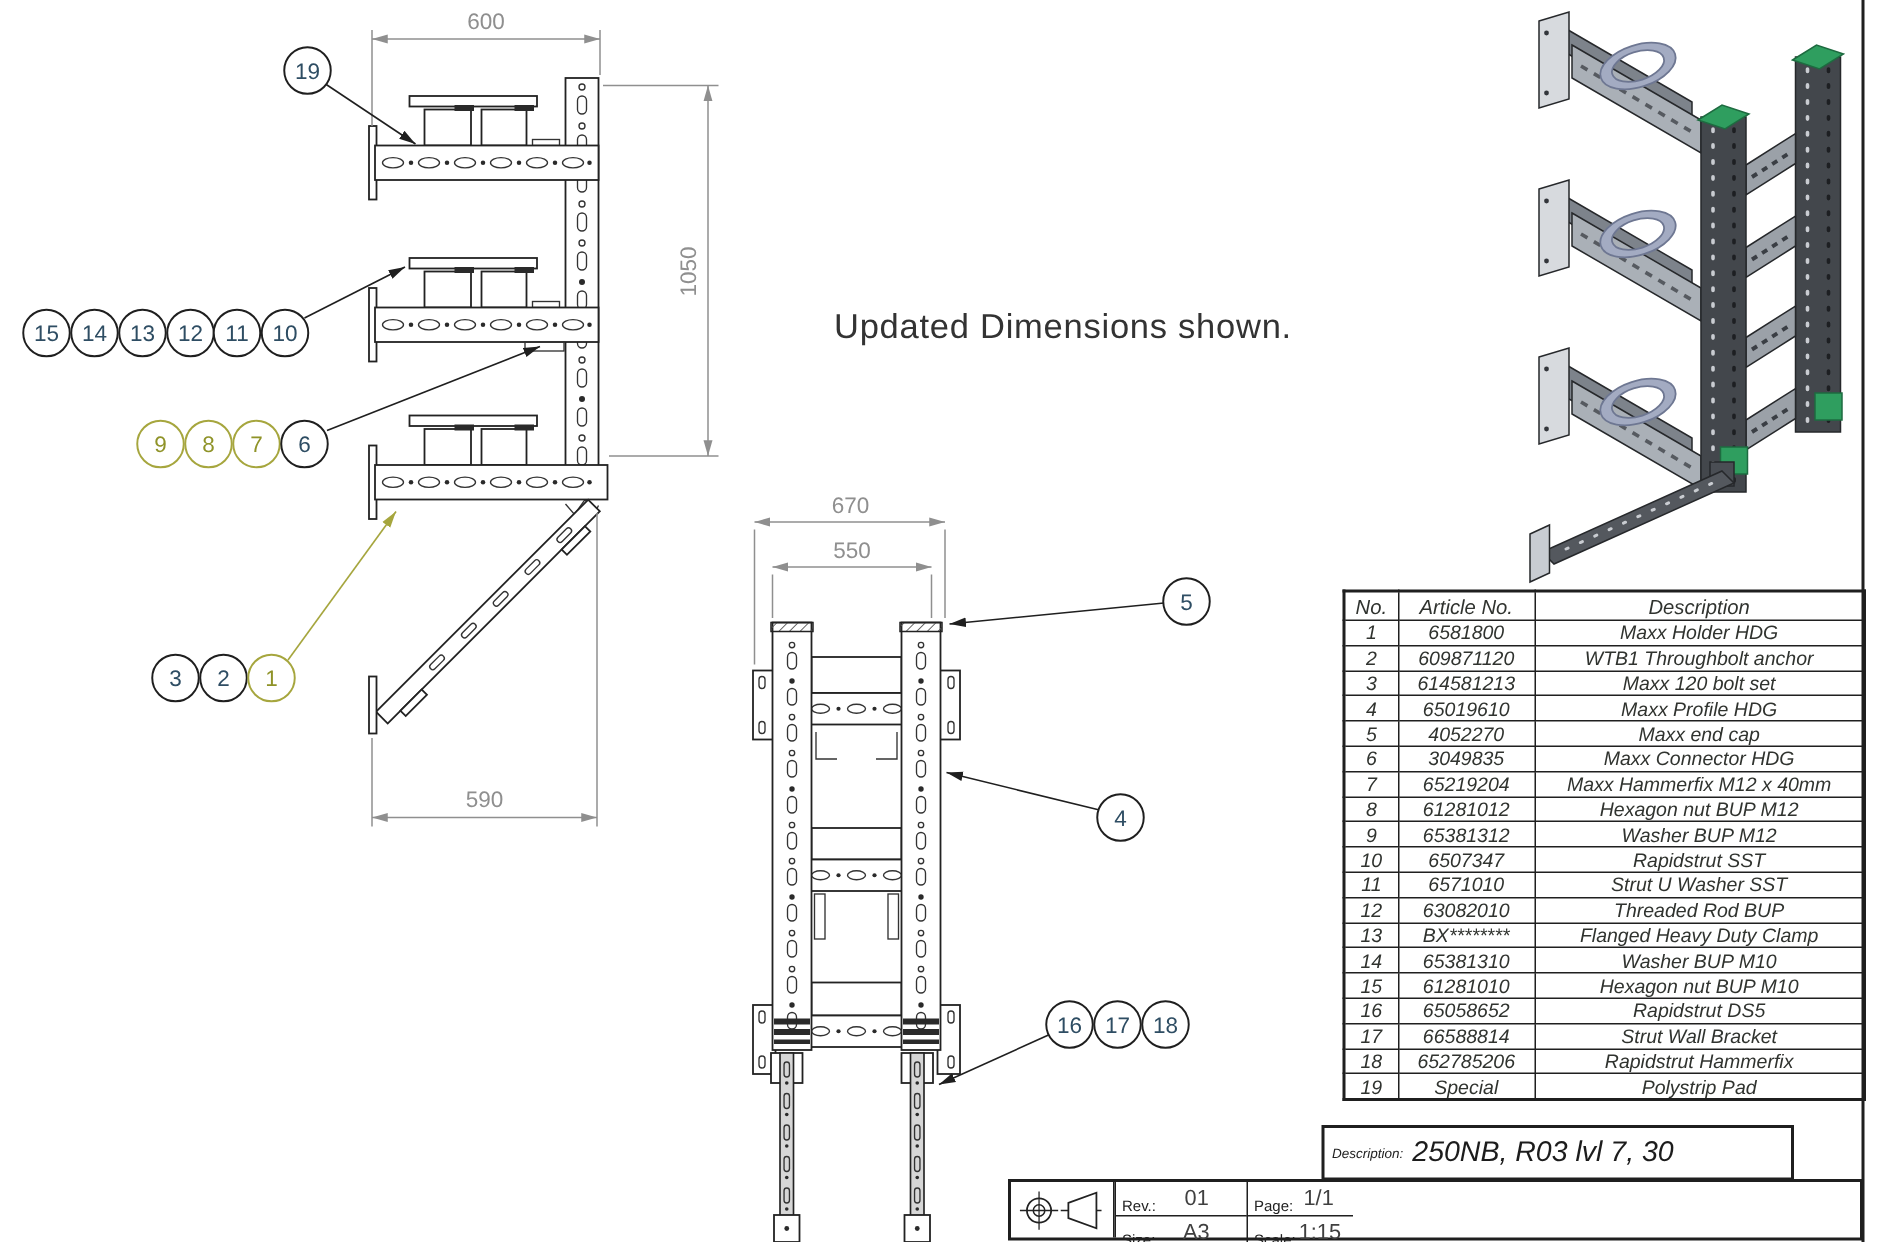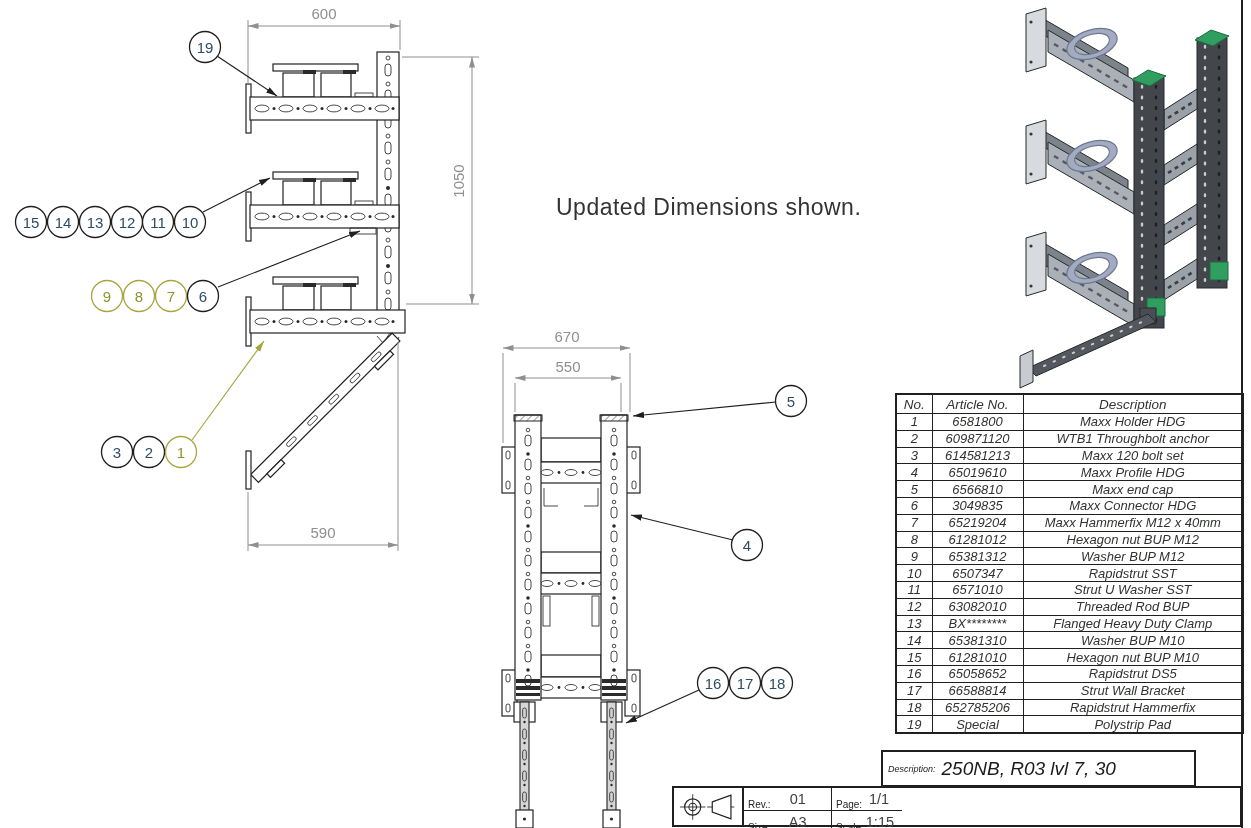--- a/index.html
+++ b/index.html
@@ -15,21 +15,21 @@
   .darkfill{fill:#2a2a2a;stroke:none;}
   .dim{stroke:#8f8f8f;stroke-width:1;fill:none;}
   .dimtxt{fill:#8f8f8f;font-size:15px;text-anchor:middle;}
   .bal{fill:#ffffff;stroke:#1f1f1f;stroke-width:1.3;}
   .bal.olive{stroke:#a6a63e;}
   .baltxt{fill:#2e4d63;font-size:15px;text-anchor:middle;}
   .baltxt.olive{fill:#8f9328;}
   .leader{stroke:#1f1f1f;stroke-width:1.1;fill:none;}
   .leader.olive{stroke:#a6a63e;}
   
-  #note{left:556px;top:194px;font-size:23px;letter-spacing:.5px;color:#333333;}
+  #note{left:556px;top:204px;font-size:23px;letter-spacing:.5px;color:#333333;}
   
   #parts-table-wrap{left:895px;top:393px;font-style:italic;}
   #parts-table{border-collapse:collapse;table-layout:fixed;width:347px;border:2px solid #1f1f1f;}
   #parts-table th,#parts-table td{
     border:1px solid #1f1f1f;padding:0;text-align:center;
     font-size:13px;color:#30332f;font-weight:400;white-space:nowrap;overflow:hidden;
   }
   #parts-table th{height:18px;font-size:13.5px;}
   #parts-table td{height:15.8px;}
   
@@ -488,21 +488,21 @@
           <td>614581213</td>
           <td>Maxx 120 bolt set</td>
         </tr>
         <tr>
           <td>4</td>
           <td>65019610</td>
           <td>Maxx Profile HDG</td>
         </tr>
         <tr>
           <td>5</td>
-          <td>6566810</td>
+          <td>4052270</td>
           <td>Maxx end cap</td>
         </tr>
         <tr>
           <td>6</td>
           <td>3049835</td>
           <td>Maxx Connector HDG</td>
         </tr>
         <tr>
           <td>7</td>
           <td>65219204</td>

